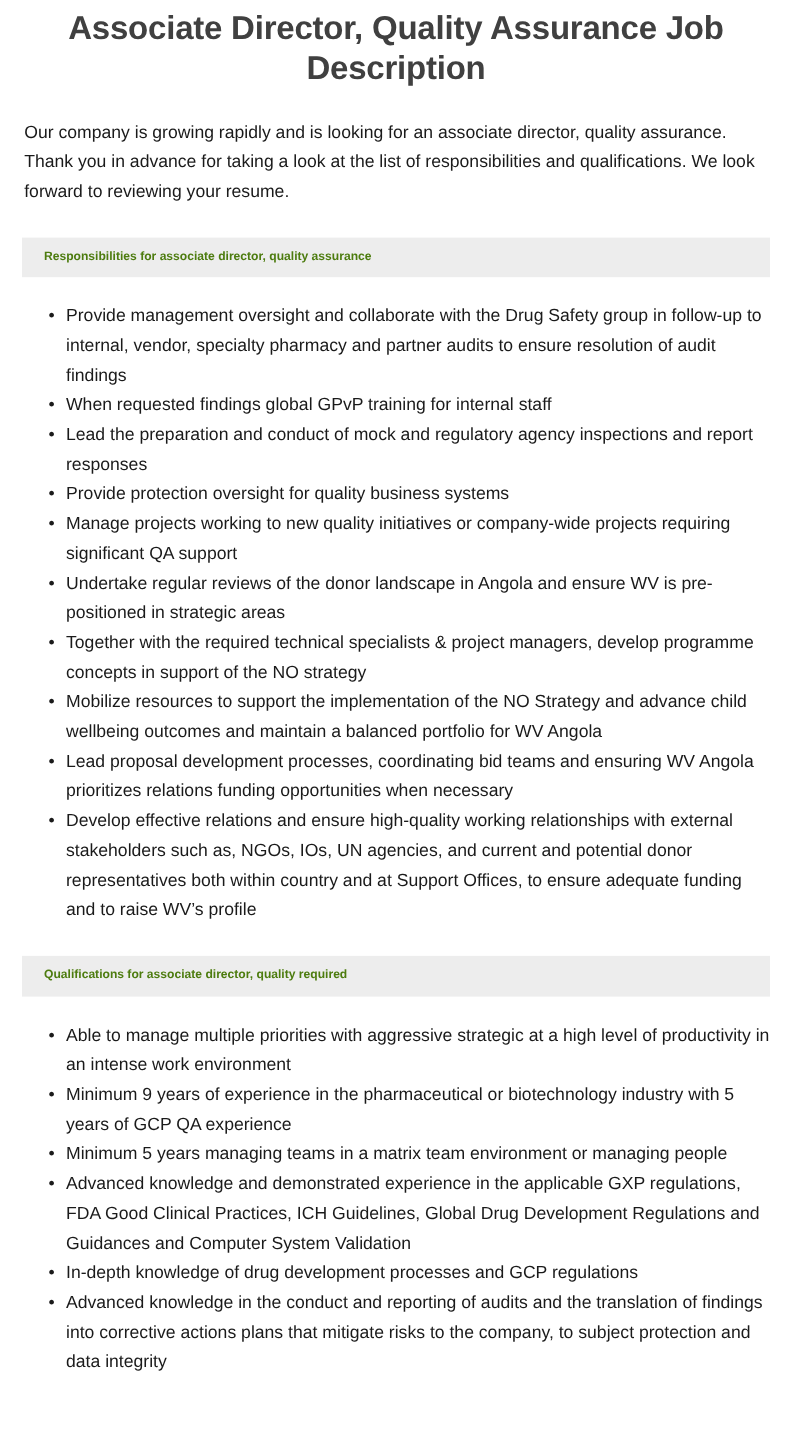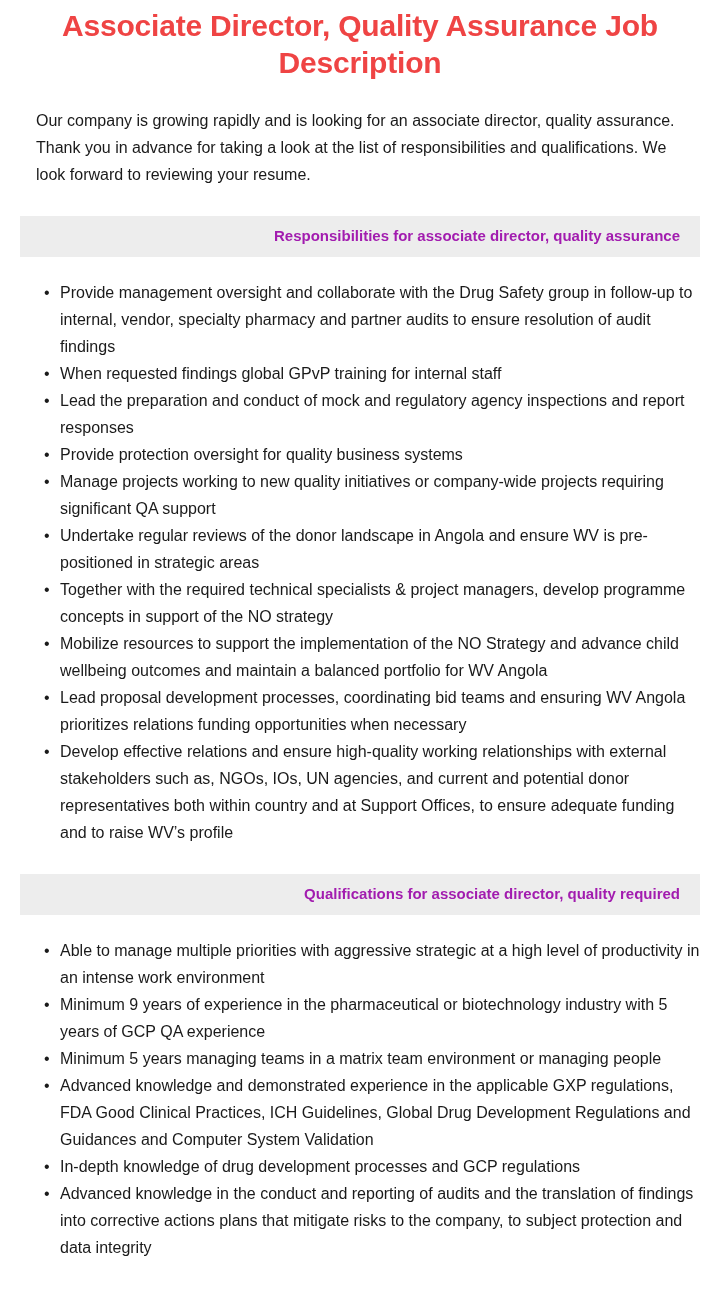--- a/index.html
+++ b/index.html
@@ -17,44 +17,43 @@
   }
   .page {
     width: 720px;
     padding: 0;
   }
   .doc-title {
     font-size: 30px;
     font-weight: bold;
     line-height: 1.22;
     text-align: center;
-    color: #ef4444;
+    color: #404040;
     margin: 0;
     padding: 8px 24px 0 24px;
     letter-spacing: -0.2px;
   }
   .intro {
     font-size: 16px;
     line-height: 27px;
     color: #1a1a1a;
     margin: 0;
-    padding: 26px 22px 0 36px;
+    padding: 26px 22px 0 22px;
   }
   .section {
     margin-top: 28px;
   }
   .section-header {
     background: #ededed;
     margin: 0 20px;
     padding: 11px 20px 12px 20px;
-    font-size: 15px;
+    font-size: 11px;
     font-weight: bold;
-    color: #a21caf;
+    color: #4d7c0f;
     line-height: 1.2;
-    text-align: right;
   }
   .bullet-list {
     list-style: none;
     margin: 0;
     padding: 22px 20px 0 20px;
   }
   .bullet-item {
     position: relative;
     font-size: 16px;
     line-height: 27px;

